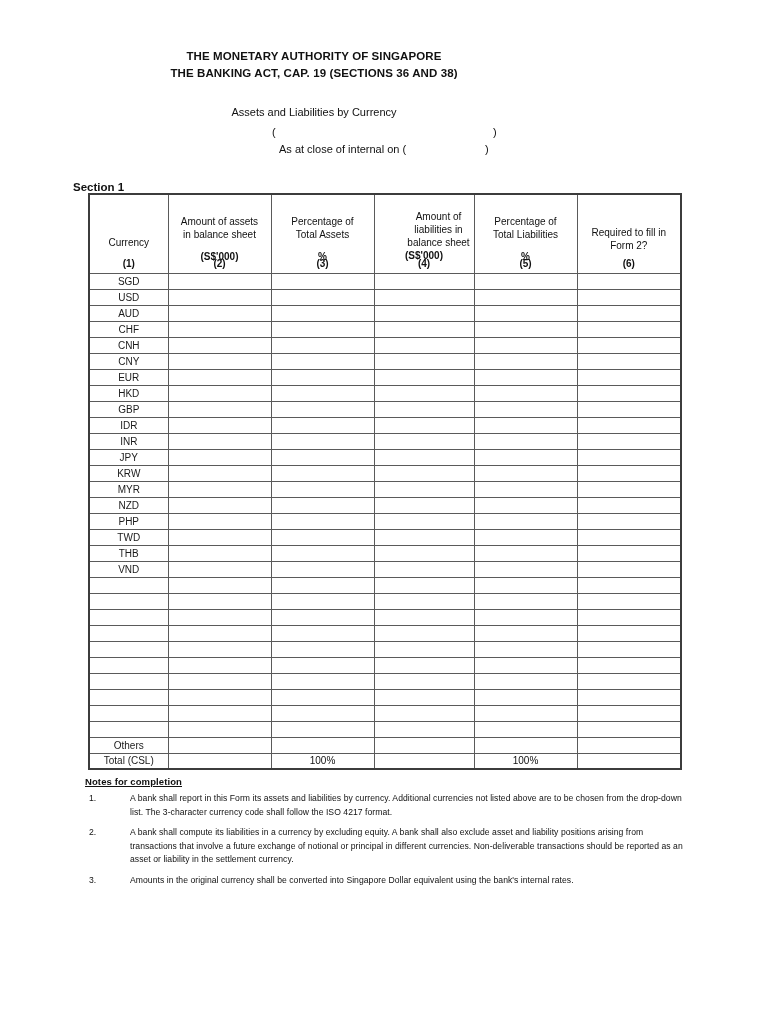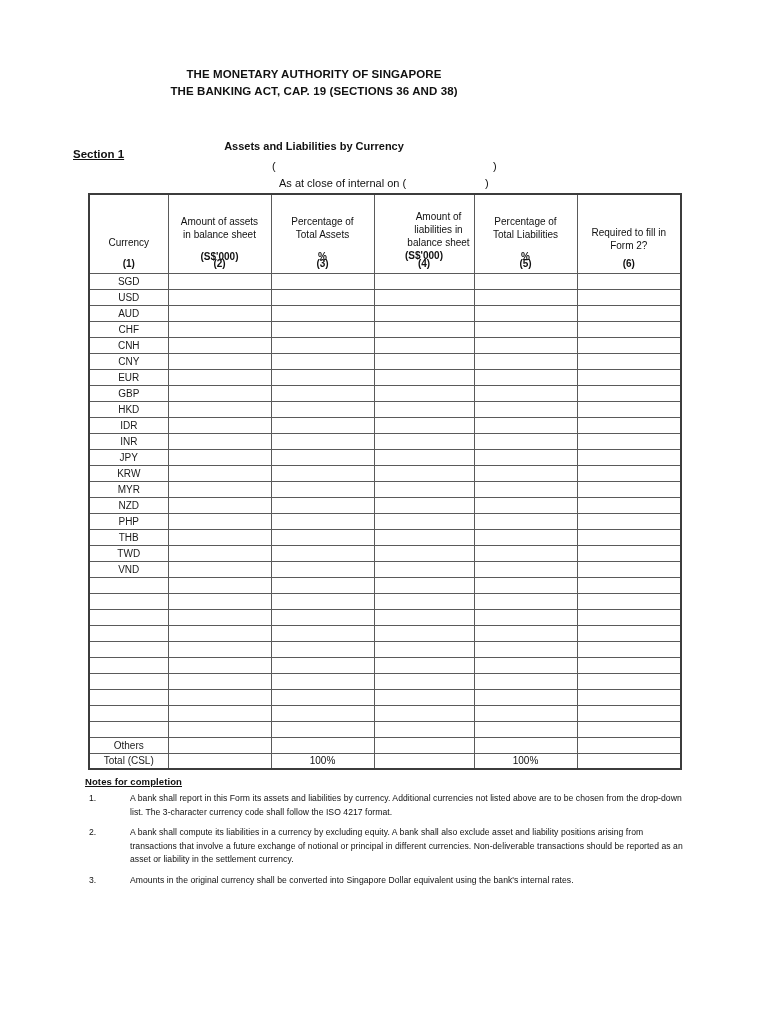--- a/index.html
+++ b/index.html
@@ -13,57 +13,56 @@
     position: relative;
     font-family: "Liberation Sans", sans-serif;
     color: #111111;
     overflow: hidden;
   }
 
   
   .title-block {
     position: absolute;
     left: 0;
-    top: 66px;
+    top: 48px;
     width: 628px;
     text-align: center;
   }
   .title-line {
     font-size: 11.5px;
     font-weight: bold;
     letter-spacing: 0.1px;
     line-height: 17px;
   }
   .subtitle {
     font-size: 11px;
-    font-weight: bold;
-    margin-top: 38px;
+    font-weight: normal;
+    margin-top: 22px;
     line-height: 16px;
   }
 
   .paren-row {
     position: relative;
     width: 770px;
     height: 17px;
     font-size: 11px;
   }
   .paren-row .pl,
   .paren-row .pr {
     position: absolute;
     top: 0;
   }
 
   
   .section-label {
     position: absolute;
     left: 73px;
-    top: 148px;
+    top: 181px;
     font-size: 11.5px;
     font-weight: bold;
-    text-decoration: underline;
   }
 
   
   .tbl-wrap {
     position: absolute;
     left: 88px;
     top: 193px;
     width: 592px;
   }
   table.form {
@@ -291,36 +290,36 @@
         </tr>
         <tr>
           <td class="row-cell cur">EUR</td>
           <td class="row-cell"></td>
           <td class="row-cell shade"></td>
           <td class="row-cell"></td>
           <td class="row-cell shade"></td>
           <td class="row-cell shade"></td>
         </tr>
         <tr>
+          <td class="row-cell cur">HKD</td>
+          <td class="row-cell"></td>
+          <td class="row-cell shade"></td>
+          <td class="row-cell"></td>
+          <td class="row-cell shade"></td>
+          <td class="row-cell shade"></td>
+        </tr>
+        <tr>
           <td class="row-cell cur">GBP</td>
           <td class="row-cell"></td>
           <td class="row-cell shade"></td>
           <td class="row-cell"></td>
           <td class="row-cell shade"></td>
           <td class="row-cell shade"></td>
         </tr>
         <tr>
-          <td class="row-cell cur">HKD</td>
-          <td class="row-cell"></td>
-          <td class="row-cell shade"></td>
-          <td class="row-cell"></td>
-          <td class="row-cell shade"></td>
-          <td class="row-cell shade"></td>
-        </tr>
-        <tr>
           <td class="row-cell cur">IDR</td>
           <td class="row-cell"></td>
           <td class="row-cell shade"></td>
           <td class="row-cell"></td>
           <td class="row-cell shade"></td>
           <td class="row-cell shade"></td>
         </tr>
         <tr>
           <td class="row-cell cur">INR</td>
           <td class="row-cell"></td>
@@ -363,29 +362,29 @@
         </tr>
         <tr>
           <td class="row-cell cur">PHP</td>
           <td class="row-cell"></td>
           <td class="row-cell shade"></td>
           <td class="row-cell"></td>
           <td class="row-cell shade"></td>
           <td class="row-cell shade"></td>
         </tr>
         <tr>
+          <td class="row-cell cur">TWD</td>
+          <td class="row-cell"></td>
+          <td class="row-cell shade"></td>
+          <td class="row-cell"></td>
+          <td class="row-cell shade"></td>
+          <td class="row-cell shade"></td>
+        </tr>
+        <tr>
           <td class="row-cell cur">THB</td>
-          <td class="row-cell"></td>
-          <td class="row-cell shade"></td>
-          <td class="row-cell"></td>
-          <td class="row-cell shade"></td>
-          <td class="row-cell shade"></td>
-        </tr>
-        <tr>
-          <td class="row-cell cur">TWD</td>
           <td class="row-cell"></td>
           <td class="row-cell shade"></td>
           <td class="row-cell"></td>
           <td class="row-cell shade"></td>
           <td class="row-cell shade"></td>
         </tr>
         <tr>
           <td class="row-cell cur">VND</td>
           <td class="row-cell"></td>
           <td class="row-cell shade"></td>

